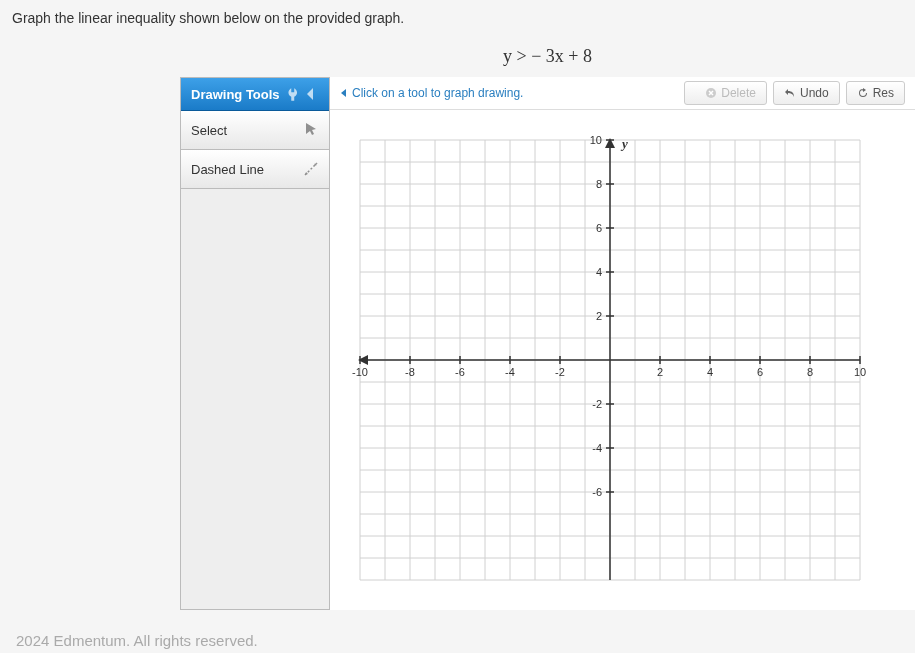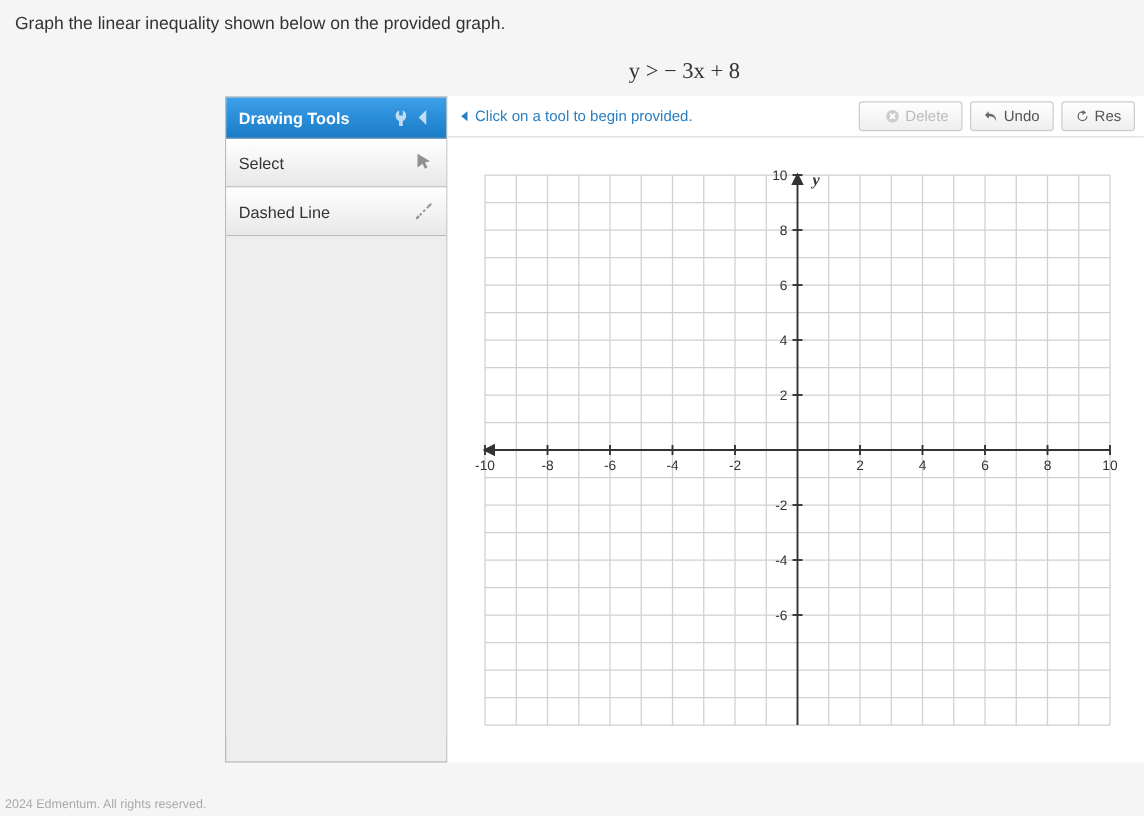--- a/index.html
+++ b/index.html
@@ -22,21 +22,21 @@
       font-family: 'Times New Roman', serif;
       font-size: 18px;
       padding: 14px 0 10px;
       margin-left: 180px;
     }
     .workspace {
       display: flex;
       margin-left: 180px;
     }
     .tools-panel {
-      width: 178px;
+      width: 150px;
       background: #eeeeee;
       border: 1px solid #bbb;
       flex-shrink: 0;
     }
     .tools-header {
       background: linear-gradient(to bottom, #3da0e8, #1a7bc8);
       color: #fff;
       font-size: 13px;
       font-weight: bold;
       padding: 8px 10px;
@@ -101,22 +101,22 @@
       padding: 10px;
     }
     svg.graph { display: block; }
     .grid-line { stroke: #d0d0d0; stroke-width: 1; }
     .axis-line { stroke: #333; stroke-width: 1.5; }
     .tick-label { font-size: 11px; fill: #333; font-family: Arial; }
     .axis-label { font-size: 13px; fill: #333; font-style: italic; font-family: 'Times New Roman', serif; font-weight: bold; }
     .footer {
       position: absolute;
       bottom: 4px;
-      left: 4px;
-      font-size: 10px;
+      left: 16px;
+      font-size: 15px;
       color: #aaa;
     }
     .wrench-icon, .collapse-icon { fill: #fff; }
   </style>
 </head>
 <body>
 
 <div class="question">Graph the linear inequality shown below on the provided graph.</div>
 
 <div class="equation">y  &gt;  − 3x  +  8</div>
@@ -150,21 +150,21 @@
     </div>
     <div class="tools-body"></div>
   </div>
 
   <div class="canvas-area">
     <div class="canvas-toolbar">
       <div class="hint-text">
         <svg width="8" height="10" viewBox="0 0 8 10">
             <path d="M6 1 L1 5 L6 9 Z" fill="#2a7fc0"></path>
           </svg>
-        <span>Click on a tool to begin provided.</span>
+        <span>Click on a tool to graph drawing.</span>
       </div>
       <button class="toolbar-btn disabled">
         <svg width="12" height="12" viewBox="0 0 12 12">
             <circle cx="6" cy="6" r="5" fill="#ccc"></circle>
             <path d="M4 4l4 4M8 4l-4 4" stroke="#fff" stroke-width="1.5"></path>
           </svg>
         <span>Delete</span>
       </button>
       <button class="toolbar-btn">
         <svg width="12" height="12" viewBox="0 0 12 12">

